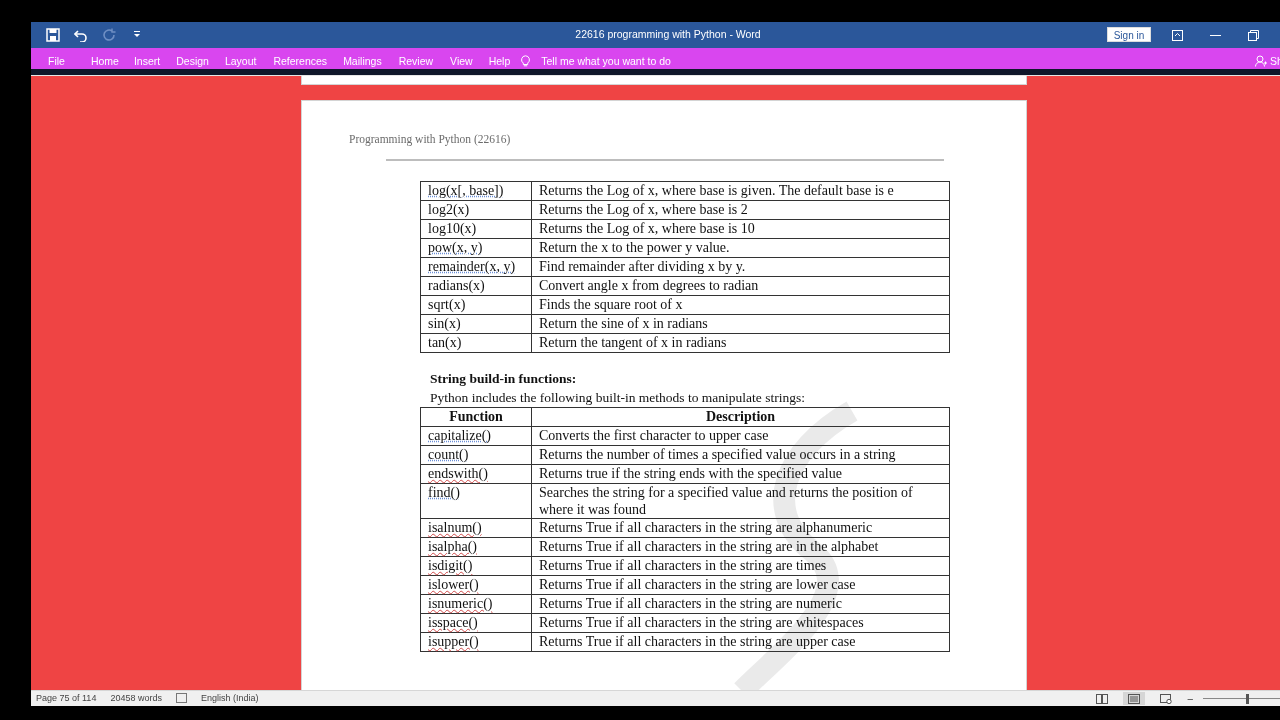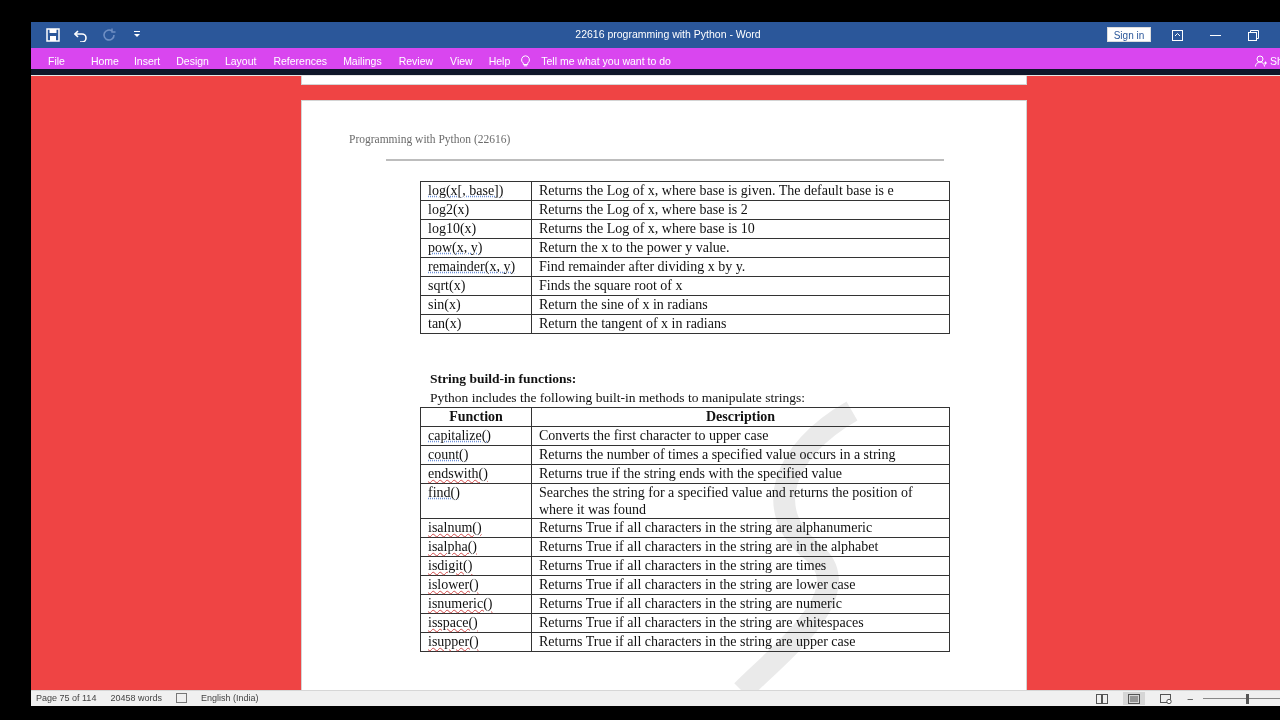--- a/index.html
+++ b/index.html
@@ -181,20 +181,24 @@
             </tr>
           <tr>
               <td class="fn"><span class="spell-u">pow(x, y)</span></td>
               <td class="desc">Return the x to the power y value.</td>
             </tr>
           <tr>
               <td class="fn"><span class="spell-u">remainder(x, y)</span></td>
               <td class="desc">Find remainder after dividing x by y.</td>
             </tr>
           <tr>
+              <td class="fn">radians(x)</td>
+              <td class="desc">Convert angle x from degrees to radian</td>
+            </tr>
+          <tr>
               <td class="fn">sqrt(x)</td>
               <td class="desc">Finds the square root of x</td>
             </tr>
           <tr>
               <td class="fn">sin(x)</td>
               <td class="desc">Return the sine of x in radians</td>
             </tr>
           <tr>
               <td class="fn">tan(x)</td>
               <td class="desc">Return the tangent of x in radians</td>

